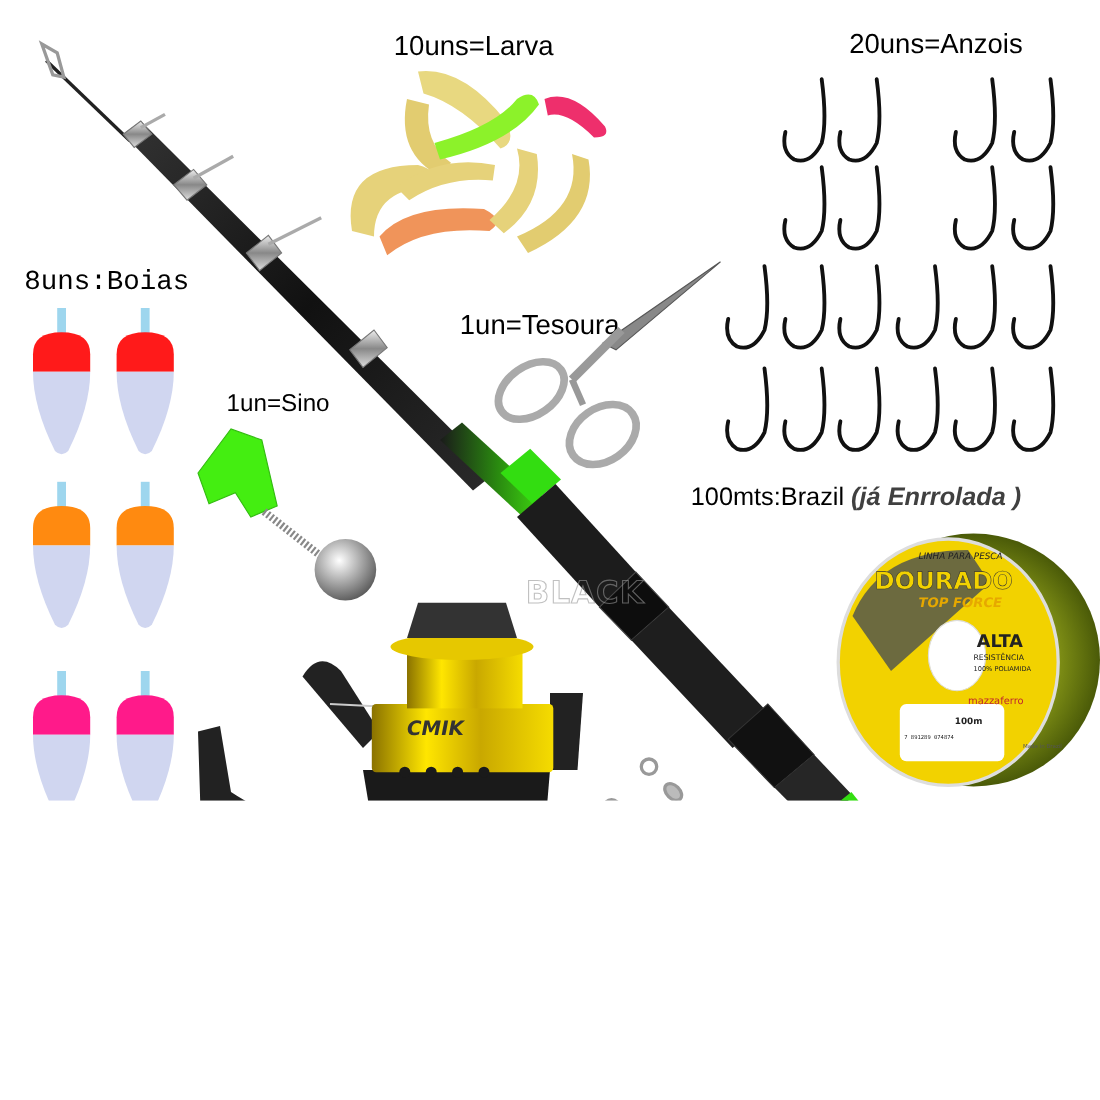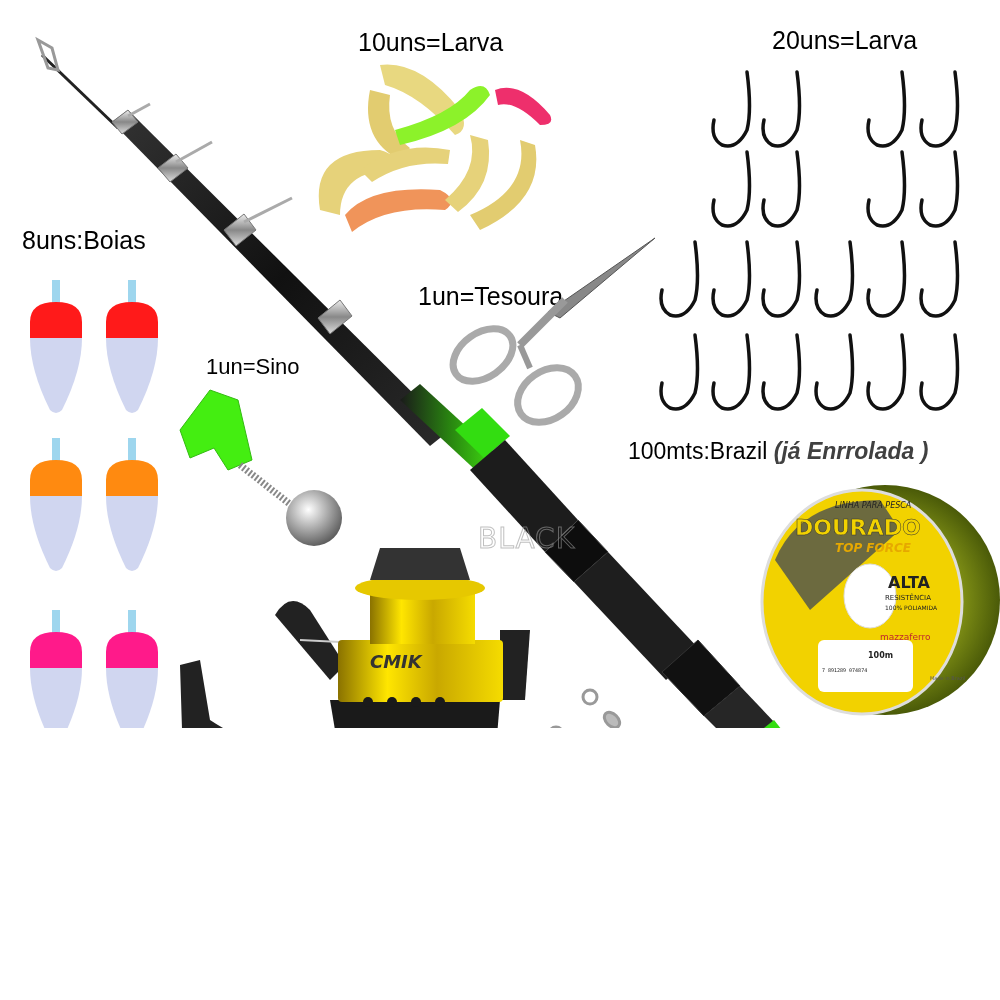--- a/index.html
+++ b/index.html
@@ -1,30 +1,30 @@
 <!DOCTYPE html>
 <html><head>
 <meta charset="utf-8">
 <style>
   html,body{margin:0;padding:0;background:#fff;}
   #canvas{position:relative;width:1000px;height:728px;background:#fff;overflow:hidden;font-family:"Liberation Sans",sans-serif;}
   .label{position:absolute;font-size:25px;color:#000;white-space:nowrap;line-height:1;}
   .label .red{color:#404040;font-weight:bold;font-style:italic;}
   svg.layer{position:absolute;left:0;top:0;}
-  .wm{position:absolute;font-family:"DejaVu Sans",sans-serif;font-weight:normal;letter-spacing:1px;color:transparent;-webkit-text-stroke:1px rgba(150,150,150,0.6);}
+  .wm{position:absolute;font-family:"DejaVu Sans",sans-serif;font-weight:bold;letter-spacing:1px;color:transparent;-webkit-text-stroke:1px rgba(150,150,150,0.6);}
 </style>
 </head>
 <body>
 
 <div id="canvas">
 
   <div class="label" style="left:358px;top:30px;">10uns=Larva</div>
-  <div class="label" style="left:772px;top:28px;">20uns=Larva</div>
+  <div class="label" style="left:772px;top:28px;">20uns=Anzois</div>
   <div class="label" style="left:418px;top:252px;margin-top:32px;">1un=Tesoura</div>
-  <div class="label" style="left:22px;top:228px;">8uns:Boias</div>
+  <div class="label" style="left:22px;top:244px;font-family:Liberation Mono, monospace;">8uns:Boias</div>
   <div class="label" style="left:206px;top:356px;font-size:22px;">1un=Sino</div>
   <div class="label" style="left:628px;top:440px;font-size:23px;">
     <span>100mts:Brazil</span>
     <span class="red">(já Enrrolada )</span>
   </div>
 
   <svg class="layer" width="1000" height="1000" viewBox="0 0 1000 1000">
     <defs>
       <linearGradient id="rodBlack" x1="0" y1="0" x2="1" y2="1">
         <stop offset="0" stop-color="#333"></stop>

